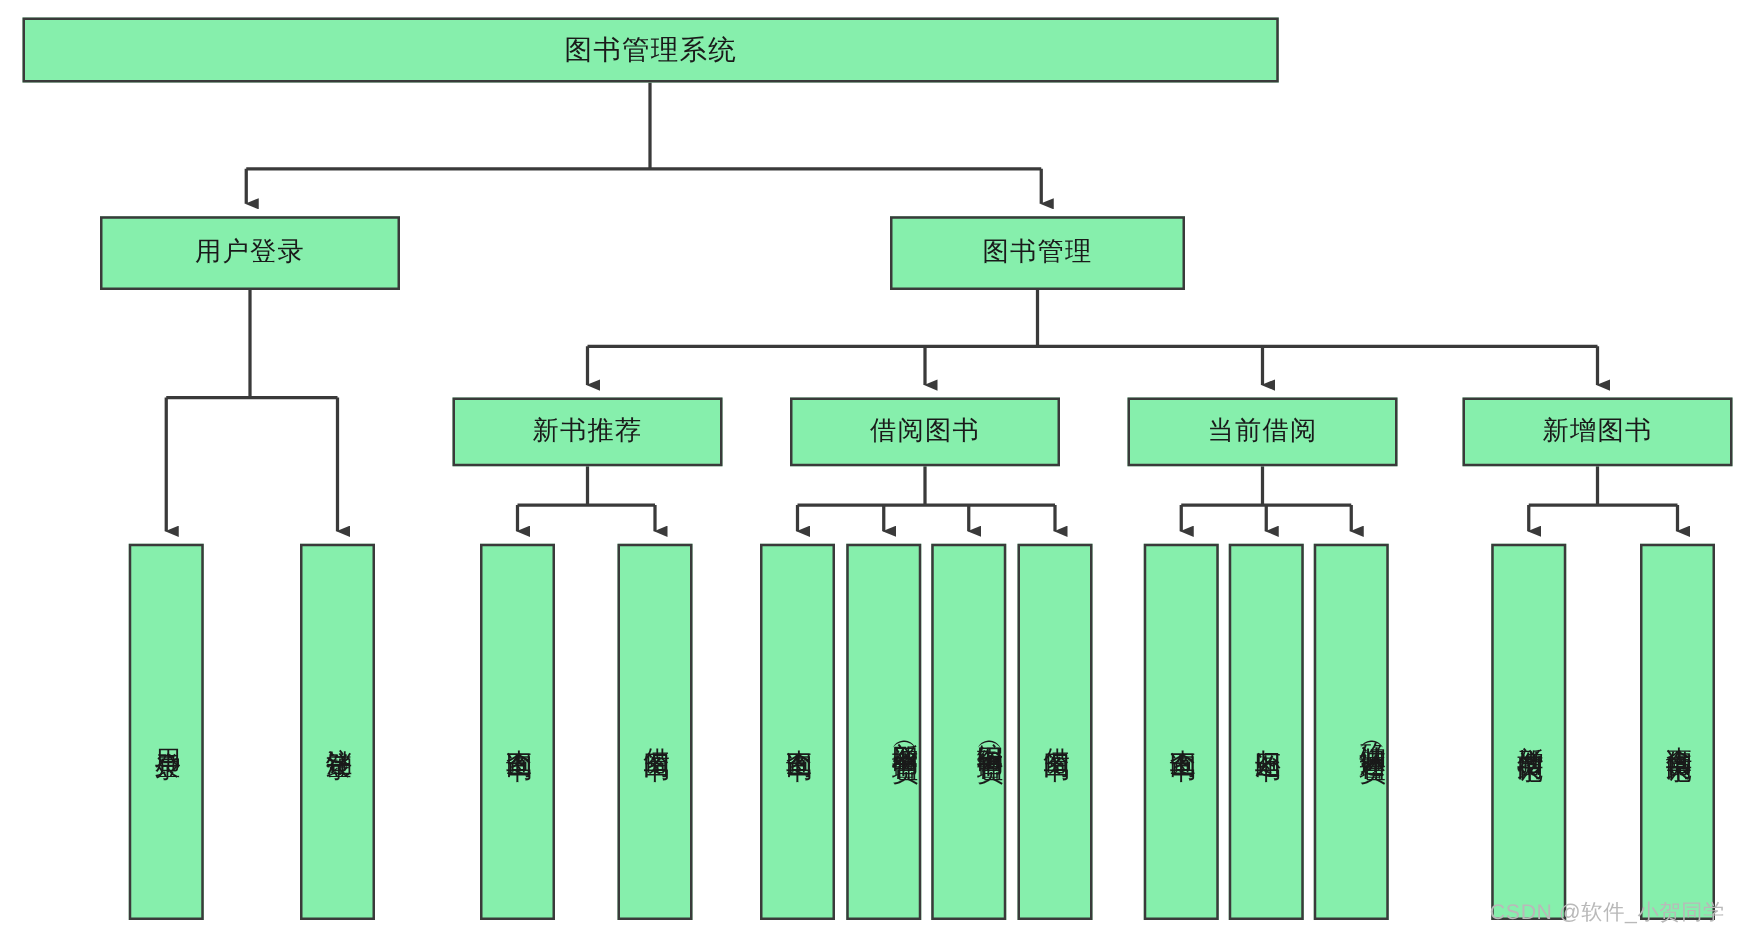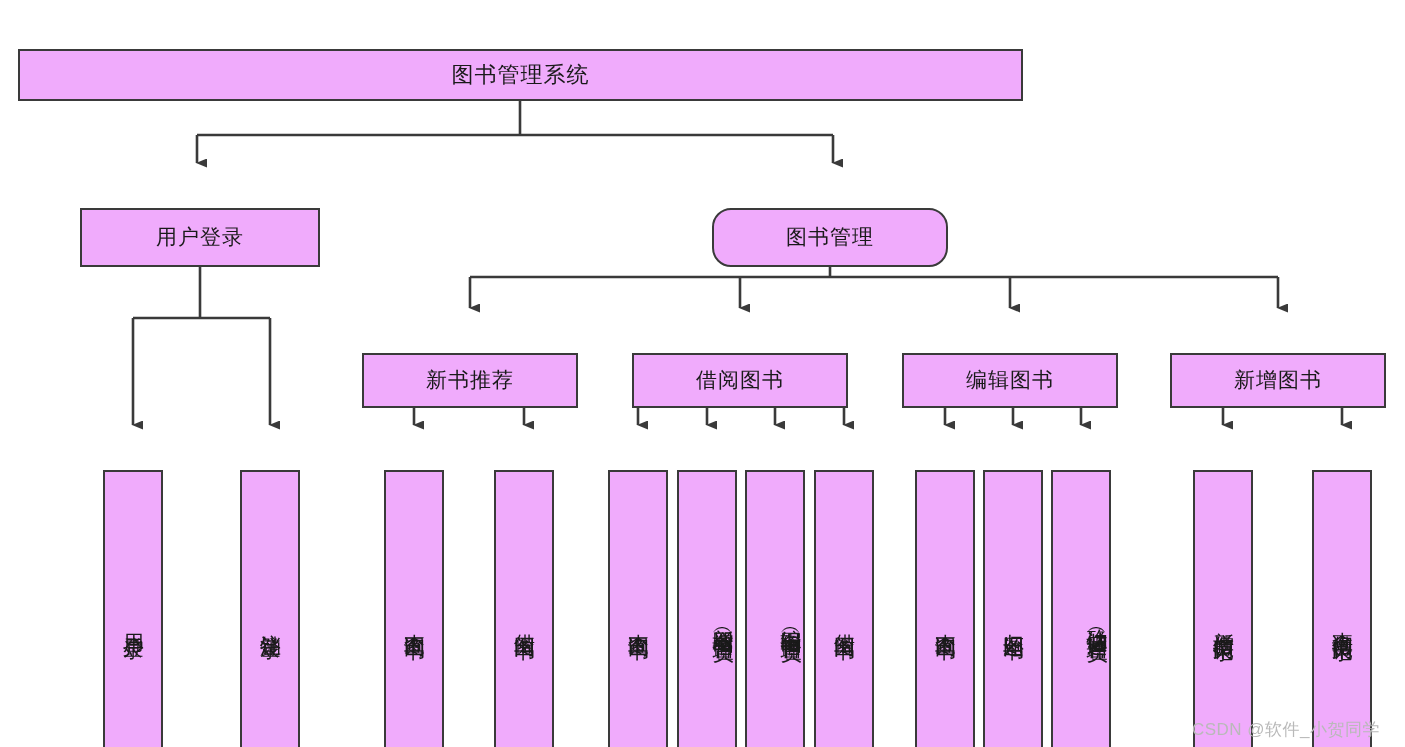--- a/index.html
+++ b/index.html
@@ -22,28 +22,27 @@
     position: absolute;
     left: 0;
     top: 0;
     width: 1405px;
     height: 747px;
     pointer-events: none;
   }
   .node {
     position: absolute;
     box-sizing: border-box;
-    background: #f0abfc;
+    background: #86efac;
     border: 2px solid #3a3a3a;
     display: flex;
     align-items: center;
     justify-content: center;
     color: #1a1a1a;
     line-height: 1.18;
-    margin-top: 35px;
   }
   .node.horizontal {
     font-size: 21px;
     letter-spacing: 1px;
   }
   .node.vertical {
     writing-mode: vertical-rl;
     text-orientation: upright;
     font-size: 21px;
     letter-spacing: 2px;
@@ -127,32 +126,32 @@
     </g>
   </svg>
 
   <div class="node horizontal" id="root-node" style="left:18px; top:14px; width:1005px; height:52px;">
     <span class="node-label">图书管理系统</span>
   </div>
 
   <div class="node horizontal" style="left:80px; top:173px; width:240px; height:59px;">
     <span class="node-label">用户登录</span>
   </div>
-  <div class="node horizontal" style="left:712px; top:173px; width:236px; height:59px;border-radius:19px;">
+  <div class="node horizontal" style="left:712px; top:173px; width:236px; height:59px;">
     <span class="node-label">图书管理</span>
   </div>
 
   <div class="node horizontal" style="left:362px; top:318px; width:216px; height:55px;">
     <span class="node-label">新书推荐</span>
   </div>
   <div class="node horizontal" style="left:632px; top:318px; width:216px; height:55px;">
     <span class="node-label">借阅图书</span>
   </div>
   <div class="node horizontal" style="left:902px; top:318px; width:216px; height:55px;">
-    <span class="node-label">编辑图书</span>
+    <span class="node-label">当前借阅</span>
   </div>
   <div class="node horizontal" style="left:1170px; top:318px; width:216px; height:55px;">
     <span class="node-label">新增图书</span>
   </div>
 
   <div class="node vertical mid" style="left:103px; top:435px; width:60px; height:301px;">
     <span class="node-label">用户登录</span>
   </div>
   <div class="node vertical mid" style="left:240px; top:435px; width:60px; height:301px;">
     <span class="node-label">注销登录</span>

